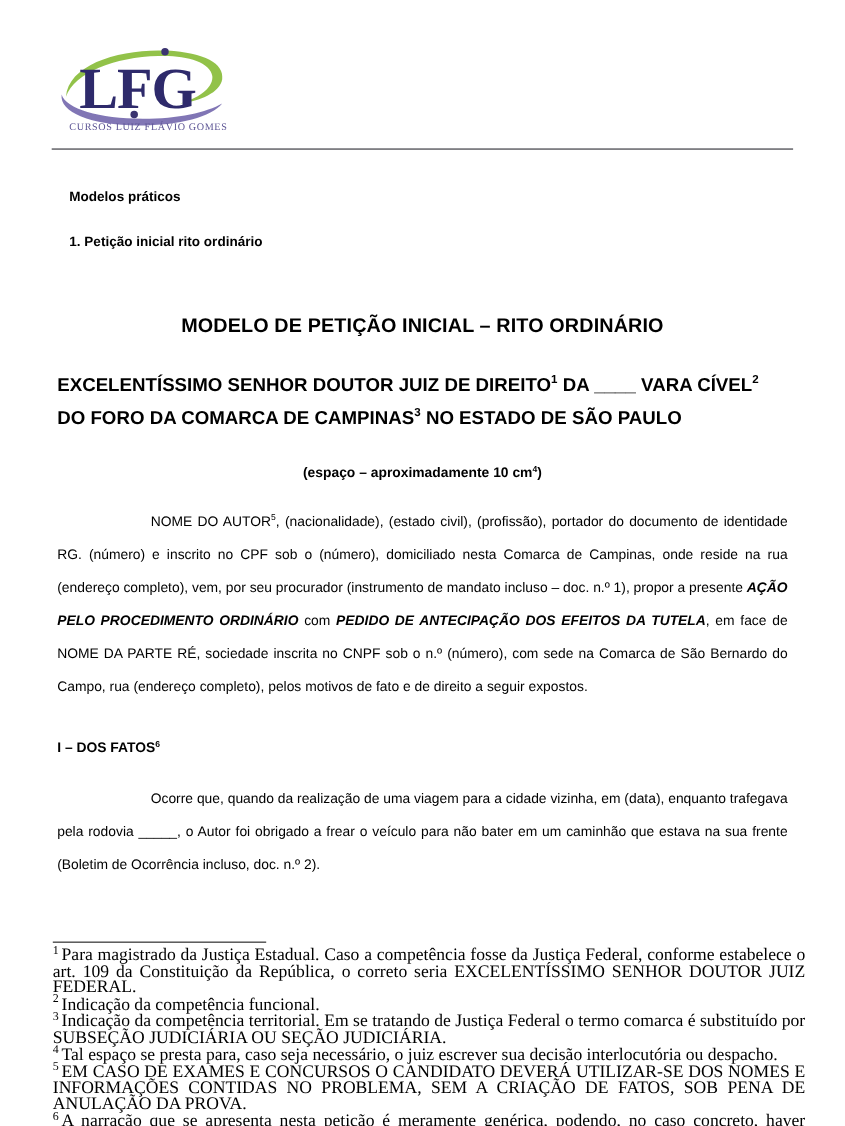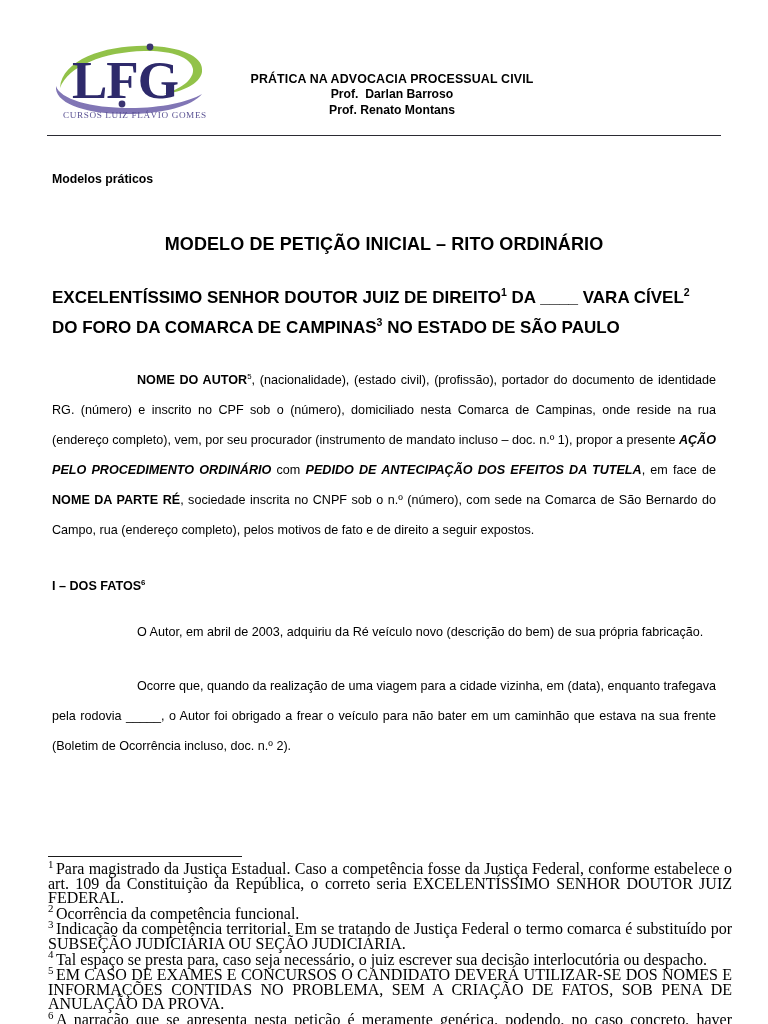--- a/index.html
+++ b/index.html
@@ -72,21 +72,21 @@
   .content {
     position: absolute;
     left: 52px;
     top: 160px;
     width: 664px;
   }
   .lead {
     font-size: 12.3px;
     font-weight: bold;
     line-height: 16px;
-    margin: 0;
+    margin: 11px;
   }
   .lead.first { margin-top: 11px; }
   .lead.second { margin-top: 25px; }
 
   .doc-title {
     text-align: center;
     font-size: 18px;
     font-weight: bold;
     margin: 0;
     padding-top: 47px;
@@ -128,21 +128,21 @@
   p.body-par.tight { padding-top: 24px; }
 
   .section-head {
     text-align: left;
     font-size: 12.6px;
     font-weight: bold;
     margin: 0;
     padding-top: 34px;
   }
 
-  b { font-weight: bold; }
+  b { font-weight: normal; }
   i.bi { font-weight: bold; font-style: italic; }
 
   sup {
     font-size: 0.62em;
     vertical-align: super;
     line-height: 0;
   }
 
   
   .footnotes {
@@ -191,67 +191,63 @@
 
         <circle cx="98" cy="5" r="3.4" fill="#3b3470"></circle>
         <circle cx="70" cy="62" r="3.4" fill="#3b3470"></circle>
 
         <text x="20" y="56" font-family="'Liberation Serif', serif" font-size="53" font-weight="bold" fill="#2e2a6b" letter-spacing="-1">LFG</text>
 
         <text x="11" y="76" font-family="'Liberation Serif', serif" font-size="9.2" fill="#5c5494" letter-spacing="0.6">CURSOS LUIZ FLÁVIO GOMES</text>
       </svg>
     </div>
 
-    <div class="header-titles">
-      <div class="header-line1">PRÁTICA NA ADVOCACIA PROCESSUAL CIVIL</div>
-      <div class="header-line2">Prof.  Darlan Barroso</div>
-      <div class="header-line3">Prof. Renato Montans</div>
-    </div>
 
     <div class="header-rule"></div>
   </div>
 
   <div class="content">
 
     <p class="lead first">Modelos práticos</p>
 
+    <p class="lead second">1. Petição inicial rito ordinário</p>
 
     <p class="doc-title">MODELO DE PETIÇÃO INICIAL – RITO ORDINÁRIO</p>
 
     <p class="address-block">
       <span>EXCELENTÍSSIMO SENHOR DOUTOR JUIZ DE DIREITO</span><sup>1</sup><span> DA </span><span class="blank">____</span><span> VARA CÍVEL</span><sup>2</sup><span> DO FORO DA COMARCA DE CAMPINAS</span><sup>3</sup><span> NO ESTADO DE SÃO PAULO</span>
     </p>
 
+    <p class="space-note">
+      <span>(espaço – aproximadamente 10 cm</span><sup>4</sup><span>)</span>
+    </p>
 
     <p class="body-par">
       <span class="indent"></span><b>NOME DO AUTOR</b><sup>5</sup><span>, (nacionalidade), (estado civil), (profissão), portador do documento de identidade RG. (número) e inscrito no CPF sob o (número), domiciliado nesta Comarca de Campinas, onde reside na rua (endereço completo), vem, por seu procurador (instrumento de mandato incluso – doc. n.º 1), propor a presente </span><i class="bi">AÇÃO PELO PROCEDIMENTO ORDINÁRIO</i><span> com </span><i class="bi">PEDIDO DE ANTECIPAÇÃO DOS EFEITOS DA TUTELA</i><span>, em face de </span><b>NOME DA PARTE RÉ</b><span>, sociedade inscrita no CNPF sob o n.º (número), com sede na Comarca de São Bernardo do Campo, rua (endereço completo), pelos motivos de fato e de direito a seguir expostos.</span>
     </p>
 
     <p class="section-head">
       <span>I – DOS FATOS</span><sup>6</sup>
     </p>
 
-    <p class="body-par tight">
-      <span class="indent"></span><span>O Autor, em abril de 2003, adquiriu da Ré veículo novo (descrição do bem) de sua própria fabricação.</span>
-    </p>
 
     <p class="body-par tight">
       <span class="indent"></span><span>Ocorre que, quando da realização de uma viagem para a cidade vizinha, em (data), enquanto trafegava pela rodovia </span><span>_____</span><span>, o Autor foi obrigado a frear o veículo para não bater em um caminhão que estava na sua frente (Boletim de Ocorrência incluso, doc. n.º 2).</span>
     </p>
 
   </div>
 
   <div class="footnotes">
     <div class="fn-rule"></div>
 
     <p class="fn">
       <span class="marker">1</span><span>Para magistrado da Justiça Estadual. Caso a competência fosse da Justiça Federal, conforme estabelece o art. 109 da Constituição da República, o correto seria EXCELENTÍSSIMO SENHOR DOUTOR JUIZ FEDERAL.</span>
     </p>
     <p class="fn">
-      <span class="marker">2</span><span>Ocorrência da competência funcional.</span>
+      <span class="marker">2</span><span>Indicação da competência funcional.</span>
     </p>
     <p class="fn">
       <span class="marker">3</span><span>Indicação da competência territorial. Em se tratando de Justiça Federal o termo comarca é substituído por SUBSEÇÃO JUDICIÁRIA OU SEÇÃO JUDICIÁRIA.</span>
     </p>
     <p class="fn cont">
       <span class="marker">4</span><span>Tal espaço se presta para, caso seja necessário, o juiz escrever sua decisão interlocutória ou despacho.</span>
     </p>
     <p class="fn">
       <span class="marker">5</span><span>EM CASO DE EXAMES E CONCURSOS O CANDIDATO DEVERÁ UTILIZAR-SE DOS NOMES E INFORMAÇÕES CONTIDAS NO PROBLEMA, SEM A CRIAÇÃO DE FATOS, SOB PENA DE ANULAÇÃO DA PROVA.</span>
     </p>

